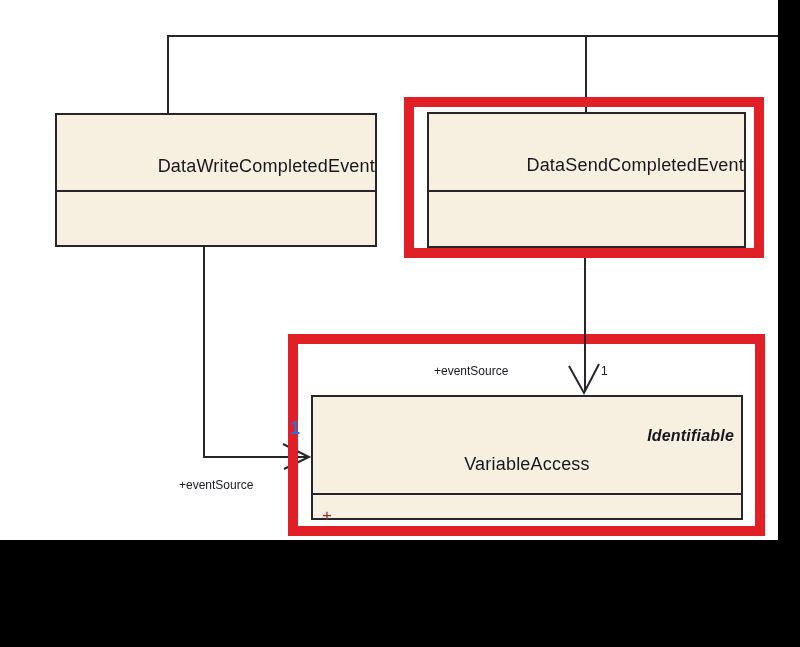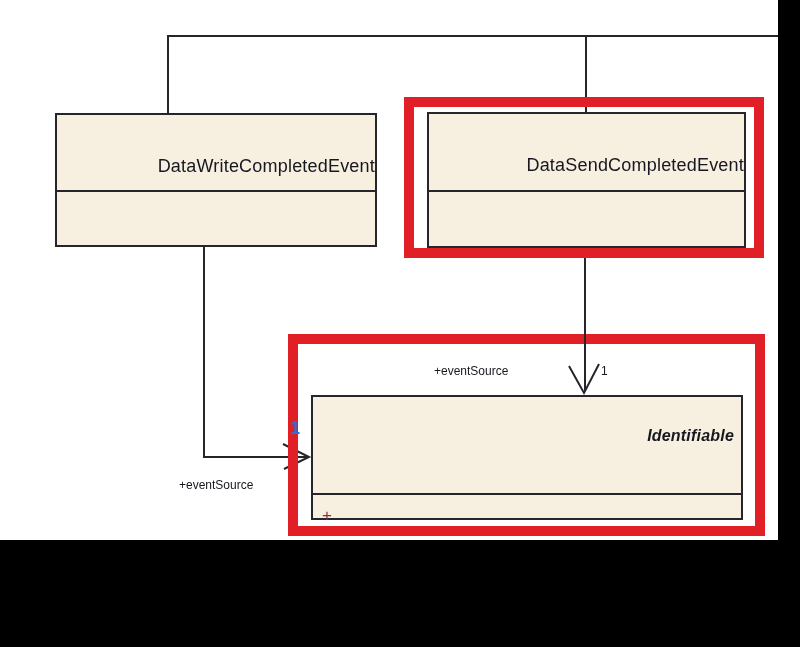--- a/index.html
+++ b/index.html
@@ -103,20 +103,21 @@
   <div class="uml-class" id="class-datasend">
     <div class="uml-title">
       <span>DataSendCompletedEvent</span>
     </div>
     <div class="uml-body"></div>
   </div>
 
   <div class="uml-class" id="class-variableaccess">
     <div class="uml-title">
       <span class="parent-label">Identifiable</span>
+      <span class="class-name-line">VariableAccess</span>
     </div>
     <div class="uml-body attr-row">
       <span class="attr-vis">+</span>
     </div>
   </div>
 
   <div class="conn-label" id="label-write-eventsource">+eventSource</div>
   <div class="conn-label" id="label-send-eventsource">+eventSource</div>
   <div class="conn-label" id="label-send-mult">1</div>
 

